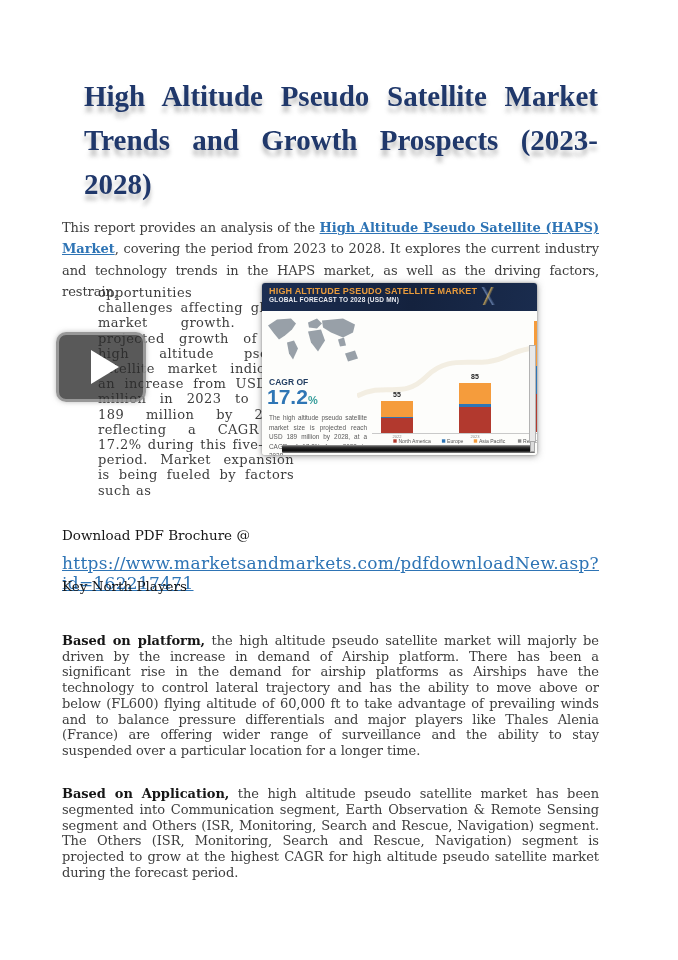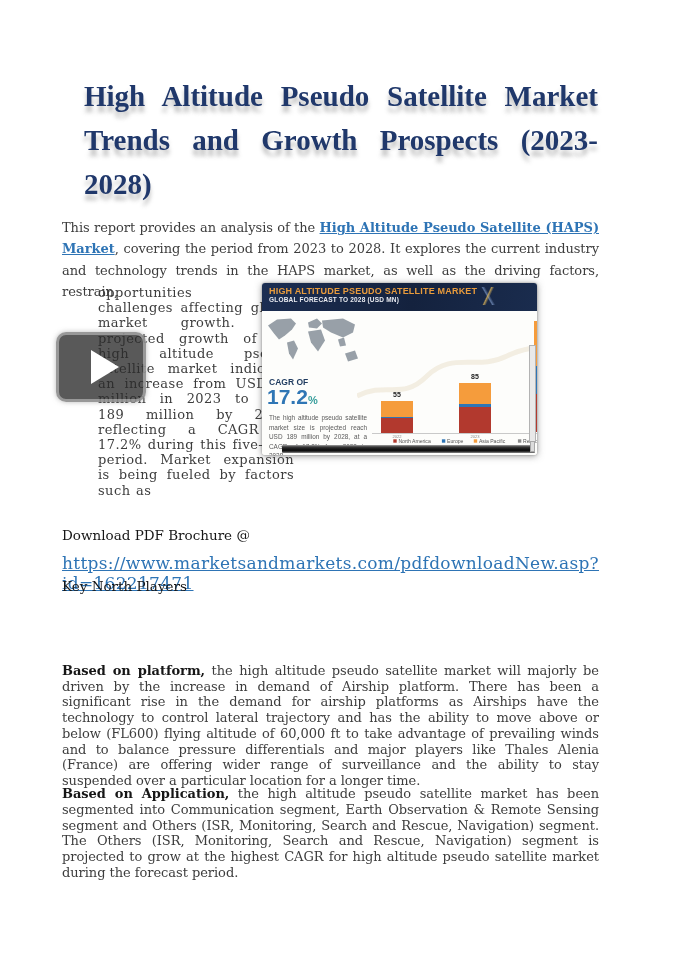--- a/index.html
+++ b/index.html
@@ -16,21 +16,21 @@
     font-size:29px; line-height:44px; color:#20386b;
     text-align:justify; text-shadow:0 6px 4px rgba(115,115,115,0.45);
   }
   
   .para { position:absolute; left:62px; width:537px; text-align:justify;
           font-size:13px; line-height:16.3px; letter-spacing:-0.05px; color:#3d3d3d; }
   .p-intro-a { top:217px; line-height:21.3px; }
   .p-narrow  { top:285px; width:196px; line-height:15.2px; letter-spacing:0.45px; word-spacing:1px;margin-left:36px; }
   .p-intro-c { top:481px; }
   .p-players { top:602px; line-height:18.8px; }
-  .p-platform { top:663px; line-height:15.7px; }
+  .p-platform { top:633px; line-height:15.7px; }
   .p-application { top:786px; line-height:15.8px; }
   .h-bold { position:absolute; left:62px; font-size:13.5px; font-weight:400; color:#161616; }
   .h-download { top:527px; }
   .h-players { top:578px; }
   .lead-bold { font-weight:700; color:#161616; }
   a.inline-link { color:#2e74b5; font-weight:700; text-decoration:underline; cursor:pointer; }
   a.url-link { position:absolute; left:62px; top:553px; font-size:17px; color:#2e74b5;
                text-decoration:underline; cursor:pointer; letter-spacing:0.3px; }
   
   .chart { position:absolute; left:262px; top:283px; width:275px; height:172px;

